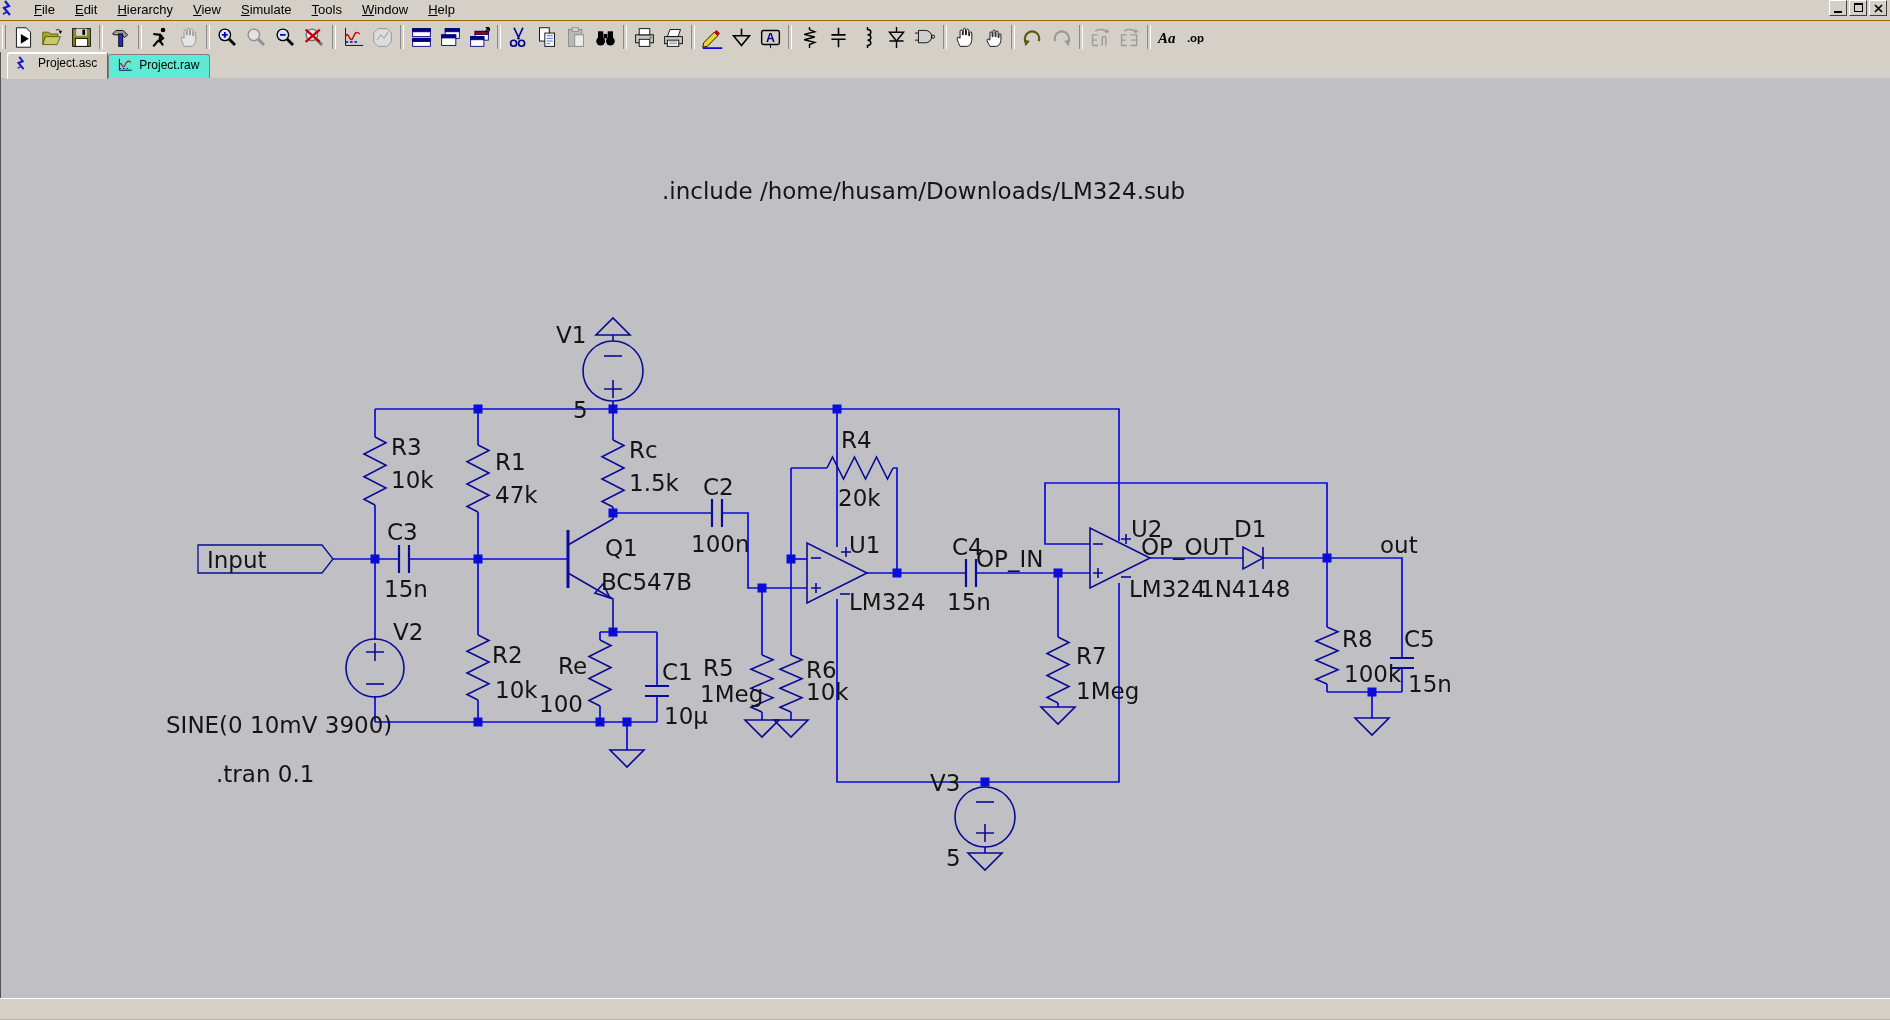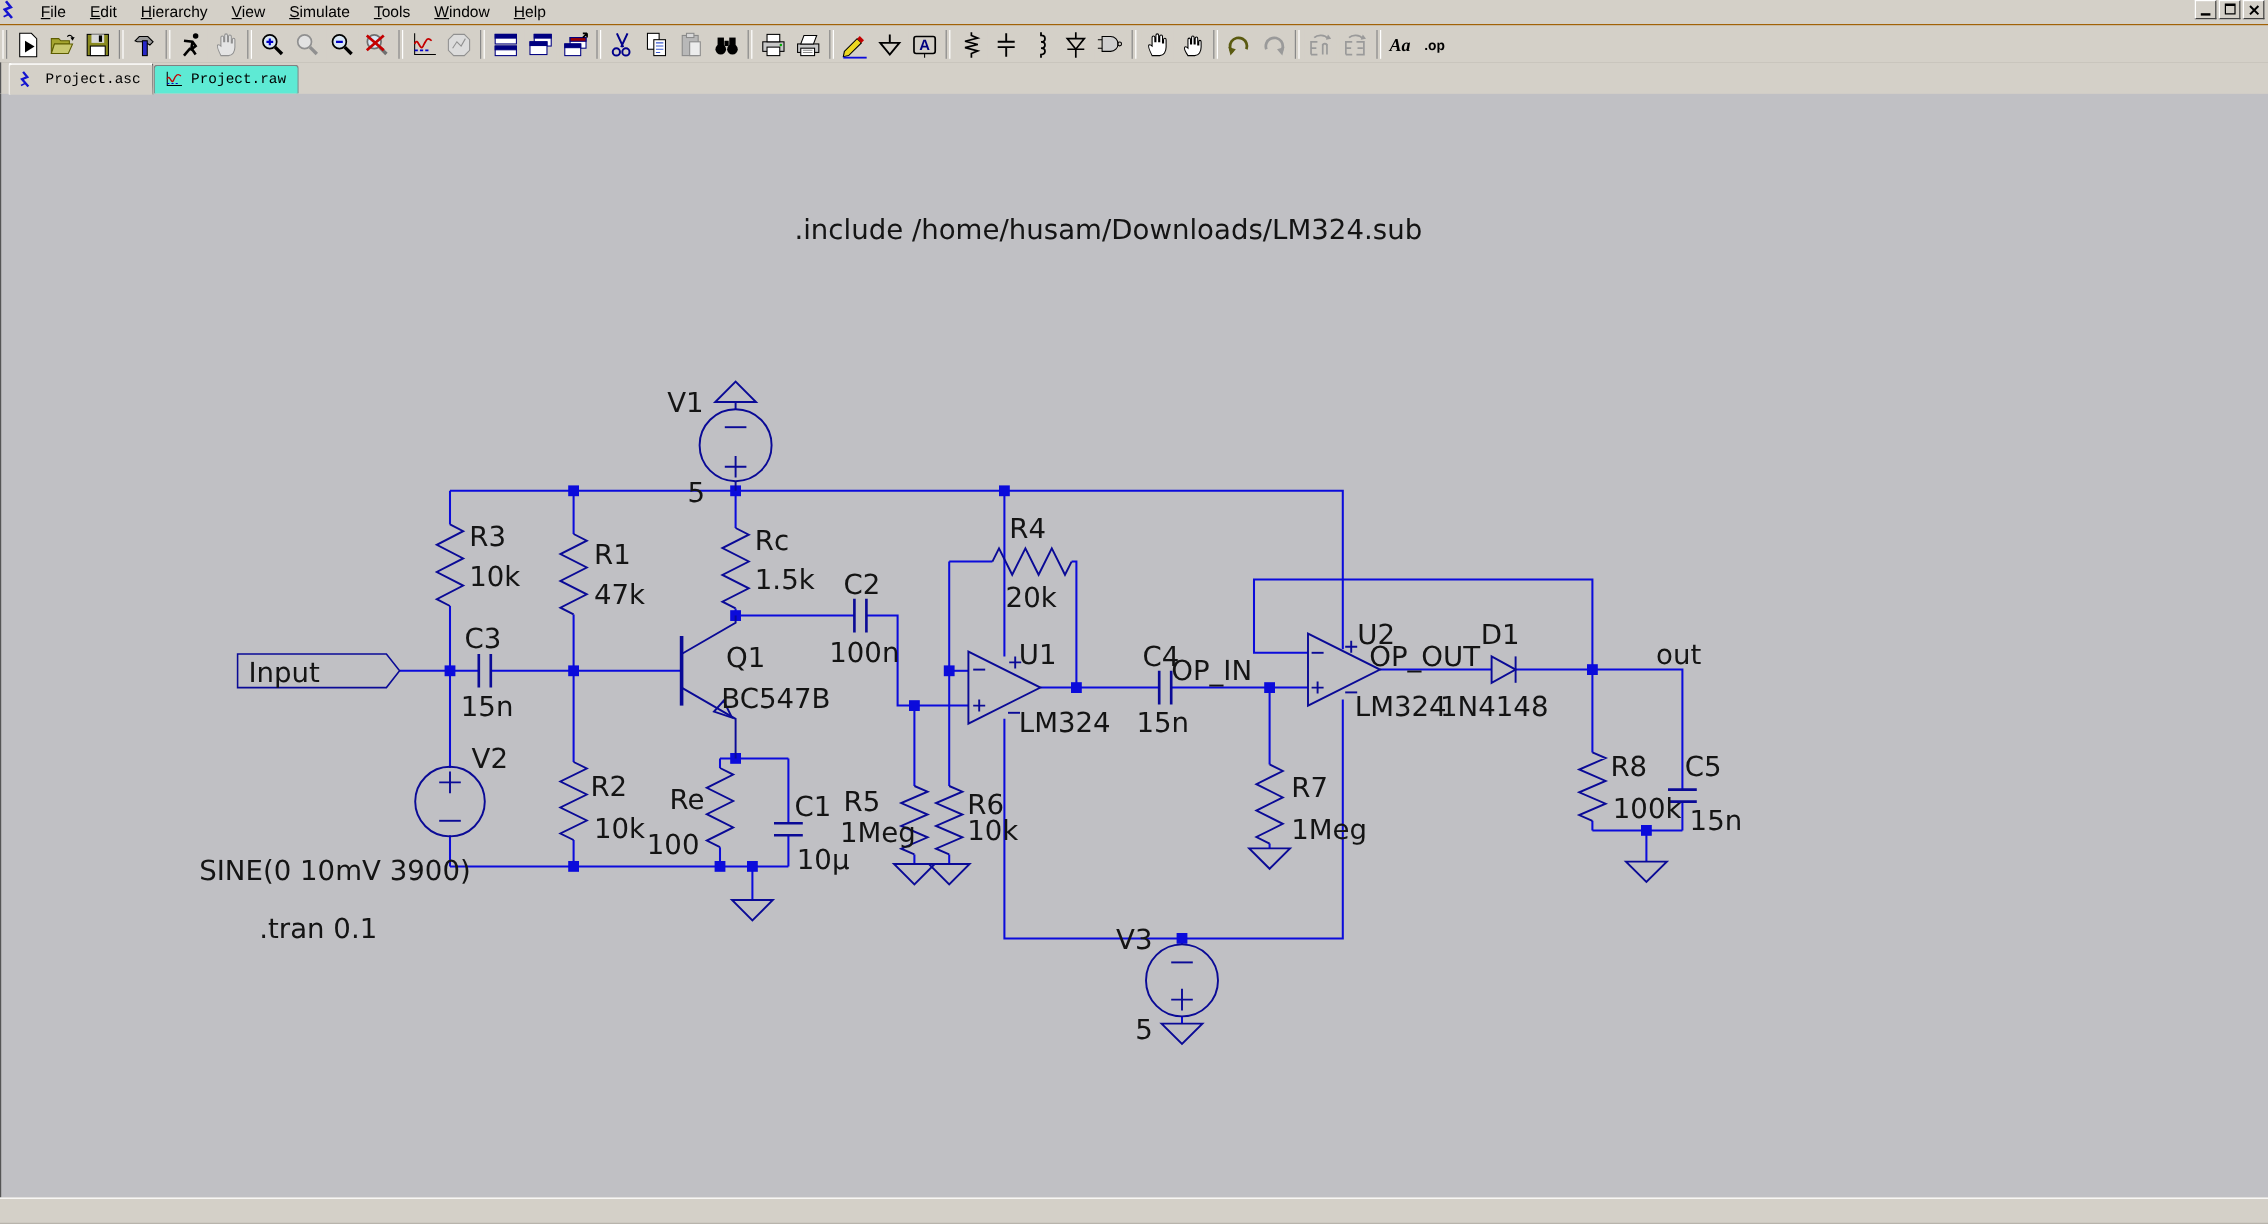--- a/index.html
+++ b/index.html
@@ -17,23 +17,23 @@
   .glyph-min{width:8px;height:2px;background:#000;margin-bottom:2px;}
   .glyph-restore{width:7px;height:6px;border:1px solid #000;border-top:2px solid #000;margin-bottom:3px;}
   .toolbar{position:absolute;top:21px;left:0;width:1890px;height:31px;background:#d4d0c8;
            border-bottom:1px solid #a8a49c;display:flex;align-items:center;z-index:5;}
   .grip{width:2px;height:24px;border-left:1px solid #fff;border-right:1px solid #888;margin:0 3px 0 2px;}
   .tb{width:27px;height:26px;padding:1px;margin:0 1px;background:#d4d0c8;border:1px solid transparent;}
   .tb svg{width:23px;height:23px;display:block;}
   .sep{width:2px;height:24px;margin:0 3px;border-left:1px solid #888;border-right:1px solid #fff;}
   .tabbar{position:absolute;top:52px;left:0;width:1890px;height:26px;background:#d4d0c8;z-index:5;
           display:flex;align-items:flex-end;padding-left:6px;border-left:1px solid #555;box-sizing:border-box;}
-  .tab{display:flex;align-items:center;gap:5px;font-size:12px;color:#000;
+  .tab{display:flex;align-items:flex-start;gap:5px;font-size:12px;color:#000;
        padding:3px 10px 4px 8px;border:1px solid #808080;border-bottom:none;
-       border-top-left-radius:3px;border-top-right-radius:3px;background:#d4d0c8;font-family:Liberation Mono, monospace;}
+       border-top-left-radius:3px;border-top-right-radius:3px;background:#d4d0c8;}
   .tab.active{height:19px;border-color:#fff #606060 #d4d0c8 #fff;box-shadow:inset 0 1px 0 #fff;position:relative;top:1px;}
   .tab.inactive{height:16px;background:#5eead4;}
   .tab svg{width:17px;height:14px;}
   .canvas{position:absolute;top:78px;left:0;width:1890px;height:920px;background:#c0c0c4;
           border-left:1px solid #555;box-sizing:border-box;}
   .statusbar{position:absolute;top:998px;left:0;width:1890px;height:22px;background:#d4d0c8;
              border-top:1px solid #fff;box-shadow:0 -2px 0 #b8b4ac inset;z-index:5;}
   
   svg text.sch{font-family:"DejaVu Sans",sans-serif;font-size:23px;fill:#141414;}
   .wire{stroke:#0b0bdb;stroke-width:1.7;fill:none;}

